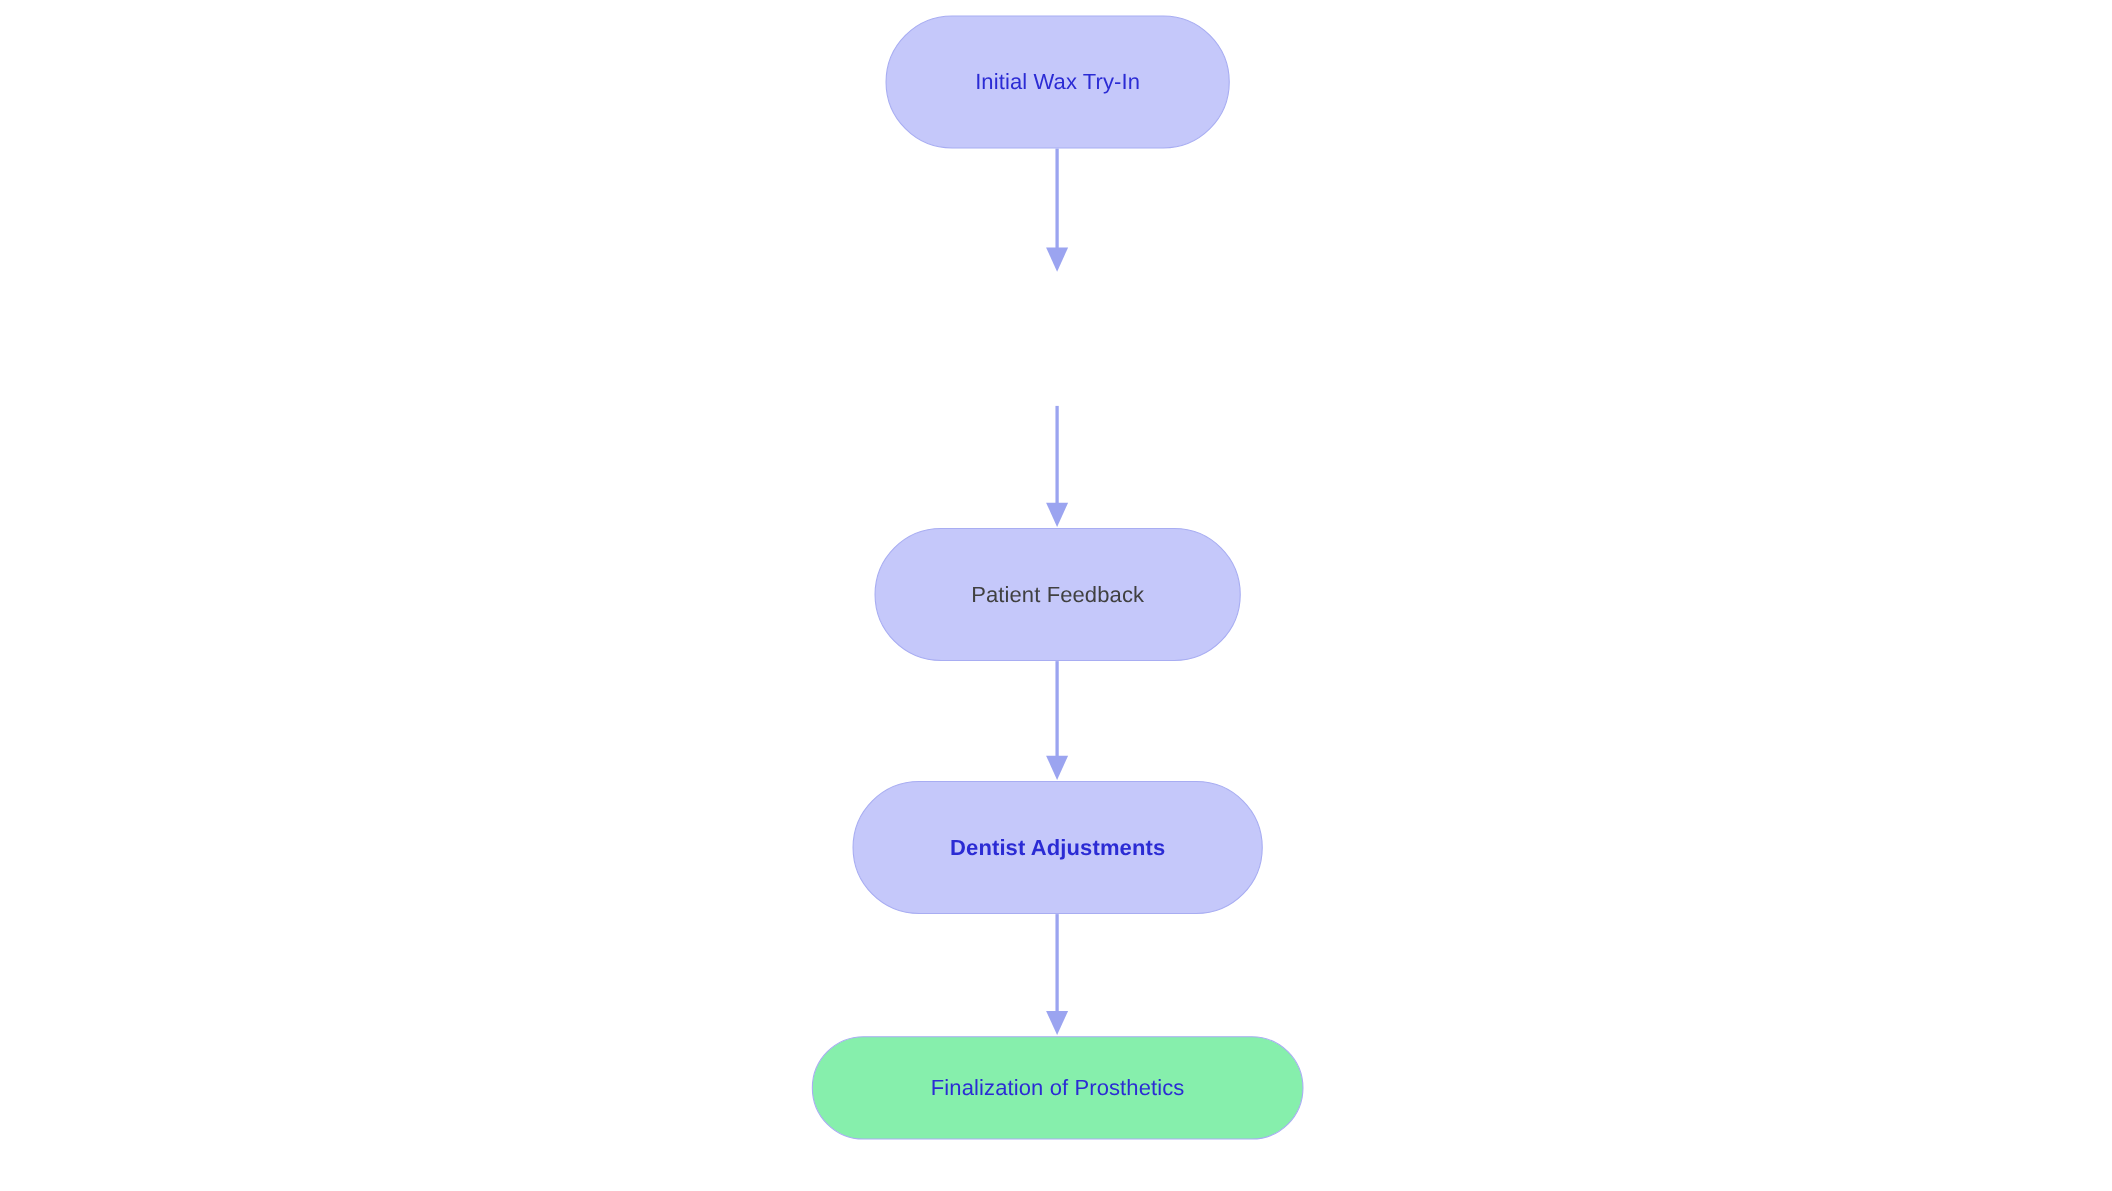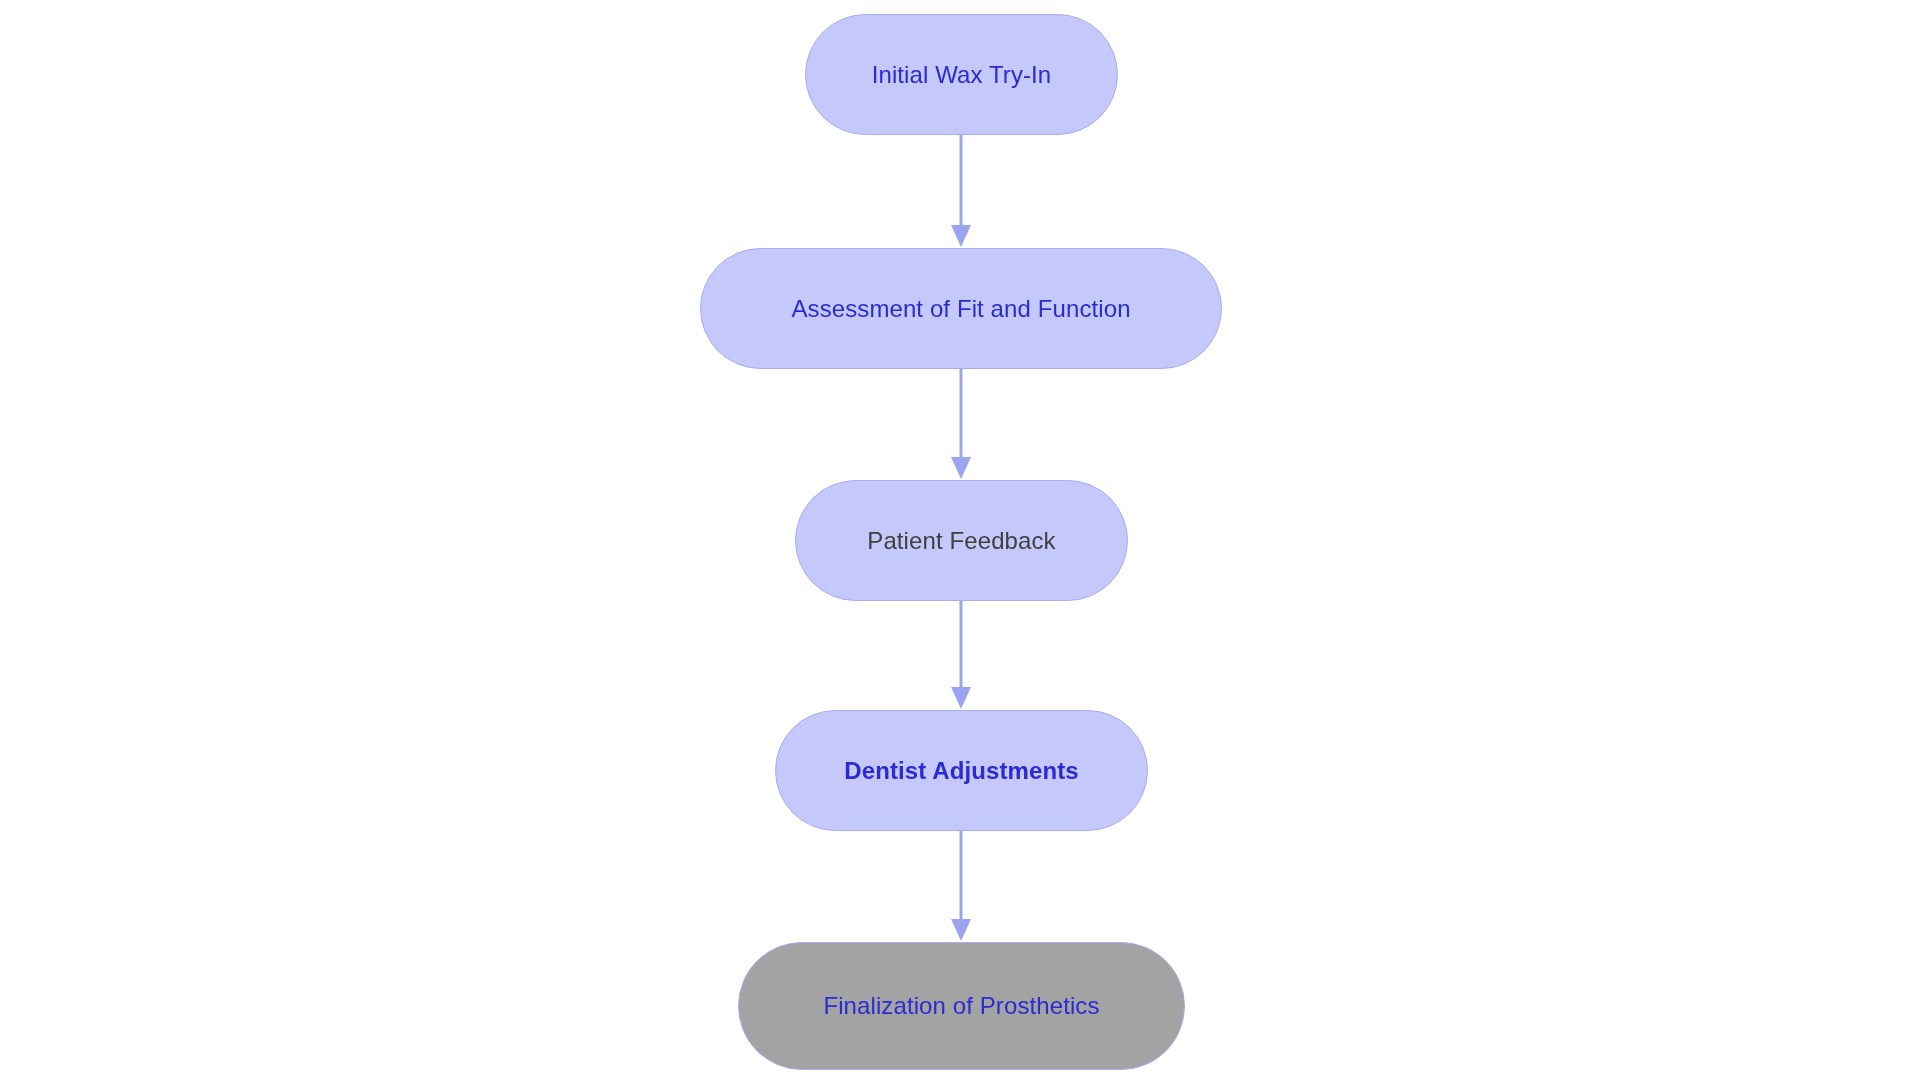--- a/index.html
+++ b/index.html
@@ -30,21 +30,21 @@
     align-items: center;
     justify-content: center;
     background: #c5c8fa;
     border: 1.6px solid #a8adf2;
     border-radius: 999px;
     z-index: 2;
   }
   .node-label {
     color: #2b2bd4;
     font-family: "Liberation Sans", "DejaVu Sans", sans-serif;
-    font-size: 24px;
+    font-size: 20px;
     font-weight: 400;
     line-height: 1;
     letter-spacing: 0.1px;
     white-space: nowrap;
     user-select: none;
   }
 </style>
 </head>
 <body>
 
@@ -60,29 +60,26 @@
         <polygon points="951,687 971,687 961,709" fill="#9ba4f0"></polygon>
         <line x1="961" y1="831" x2="961" y2="920" stroke="#9ba4f0" stroke-width="3"></line>
         <polygon points="951,919 971,919 961,941" fill="#9ba4f0"></polygon>
       </g>
   </svg>
 
   <div class="node" style="left: 805px; top: 14px; width: 313px; height: 121px; background: rgb(197, 200, 250); border-color: rgb(168, 173, 242);">
     <span class="node-label" style="color: rgb(43, 43, 212);">Initial Wax Try-In</span>
   </div>
 
-  <div class="node" style="left: 700px; top: 248px; width: 522px; height: 121px; background: rgb(197, 200, 250); border-color: rgb(168, 173, 242);">
-    <span class="node-label" style="color: rgb(43, 43, 212);">Assessment of Fit and Function</span>
-  </div>
 
   <div class="node" style="left: 795px; top: 480px; width: 333px; height: 121px; background: rgb(197, 200, 250); border-color: rgb(168, 173, 242);">
     <span class="node-label" style="color: #404040;">Patient Feedback</span>
   </div>
 
   <div class="node" style="left: 775px; top: 710px; width: 373px; height: 121px; background: rgb(197, 200, 250); border-color: rgb(168, 173, 242);">
     <span class="node-label" style="color: rgb(43, 43, 212); font-weight: bold;">Dentist Adjustments</span>
   </div>
 
-  <div class="node" style="left: 738px; top: 942px; width: 447px; height: 128px; background: #a3a3a3; border-color: rgb(168, 173, 242);">
+  <div class="node" style="left: 738px; top: 942px; width: 447px; height: 94px; background: #86efac; border-color: rgb(168, 173, 242);">
     <span class="node-label" style="color: rgb(43, 43, 212);">Finalization of Prosthetics</span>
   </div>
 
 </div>
 
 </body></html>

